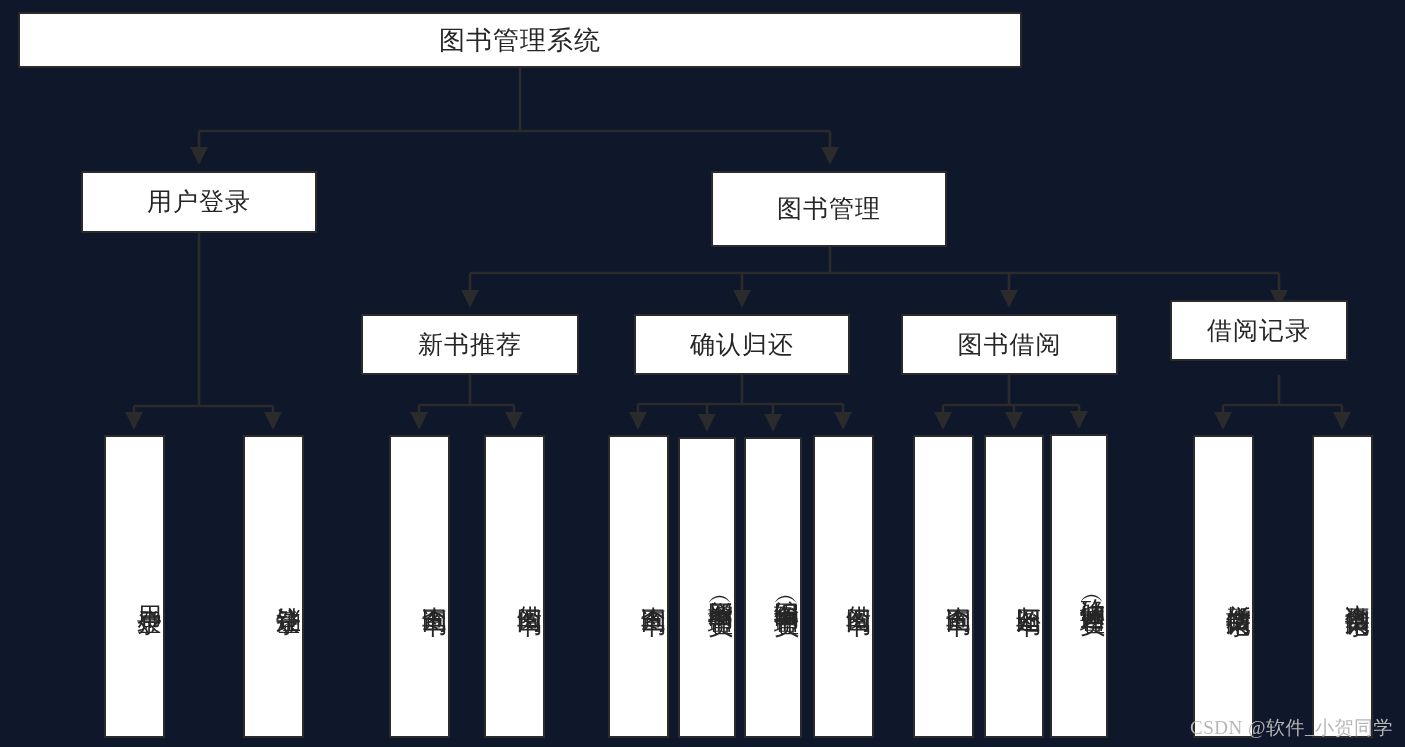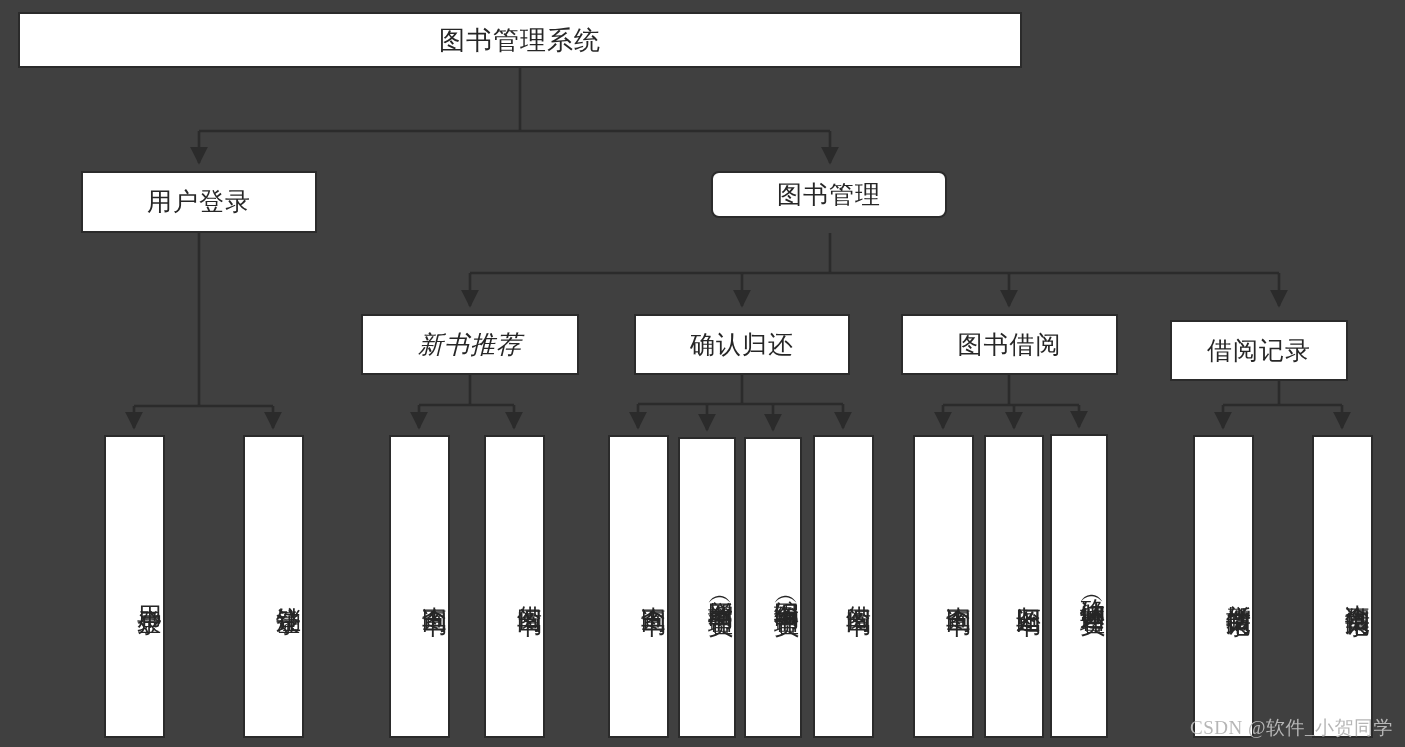--- a/index.html
+++ b/index.html
@@ -7,21 +7,21 @@
     padding: 0;
     background: #ffffff;
   }
   body {
     font-family: "Liberation Sans", "DejaVu Sans", sans-serif;
   }
   #canvas {
     position: relative;
     width: 1405px;
     height: 747px;
-    background: #404040;
+    background: #0f172a;
     overflow: hidden;
   }
   #edges {
     position: absolute;
     left: 0;
     top: 0;
     width: 1405px;
     height: 747px;
     pointer-events: none;
   }
@@ -121,34 +121,34 @@
     </g>
   </svg>
 
   <div class="node horiz root" style="left:18px; top:12px; width:1004px; height:56px;">
     <span>图书管理系统</span>
   </div>
 
   <div class="node horiz" style="left:81px; top:171px; width:236px; height:62px;">
     <span>用户登录</span>
   </div>
-  <div class="node horiz" style="left:711px; top:171px; width:236px; height:47px;border-radius:8px;">
+  <div class="node horiz" style="left:711px; top:171px; width:236px; height:76px;">
     <span>图书管理</span>
   </div>
 
-  <div class="node horiz" style="left:361px; top:314px; width:218px; height:61px;font-style:italic;">
+  <div class="node horiz" style="left:361px; top:314px; width:218px; height:61px;">
     <span>新书推荐</span>
   </div>
   <div class="node horiz" style="left:634px; top:314px; width:216px; height:61px;">
     <span>确认归还</span>
   </div>
   <div class="node horiz" style="left:901px; top:314px; width:217px; height:61px;">
     <span>图书借阅</span>
   </div>
-  <div class="node horiz" style="left:1170px; top:320px; width:178px; height:61px;">
+  <div class="node horiz" style="left:1170px; top:300px; width:178px; height:61px;">
     <span>借阅记录</span>
   </div>
 
   <div class="node vert" style="left:104px; top:435px; width:61px; height:303px;">
     <span>用户登录</span>
   </div>
   <div class="node vert" style="left:243px; top:435px; width:61px; height:303px;">
     <span>注销登录</span>
   </div>
   <div class="node vert" style="left:389px; top:435px; width:61px; height:303px;">

